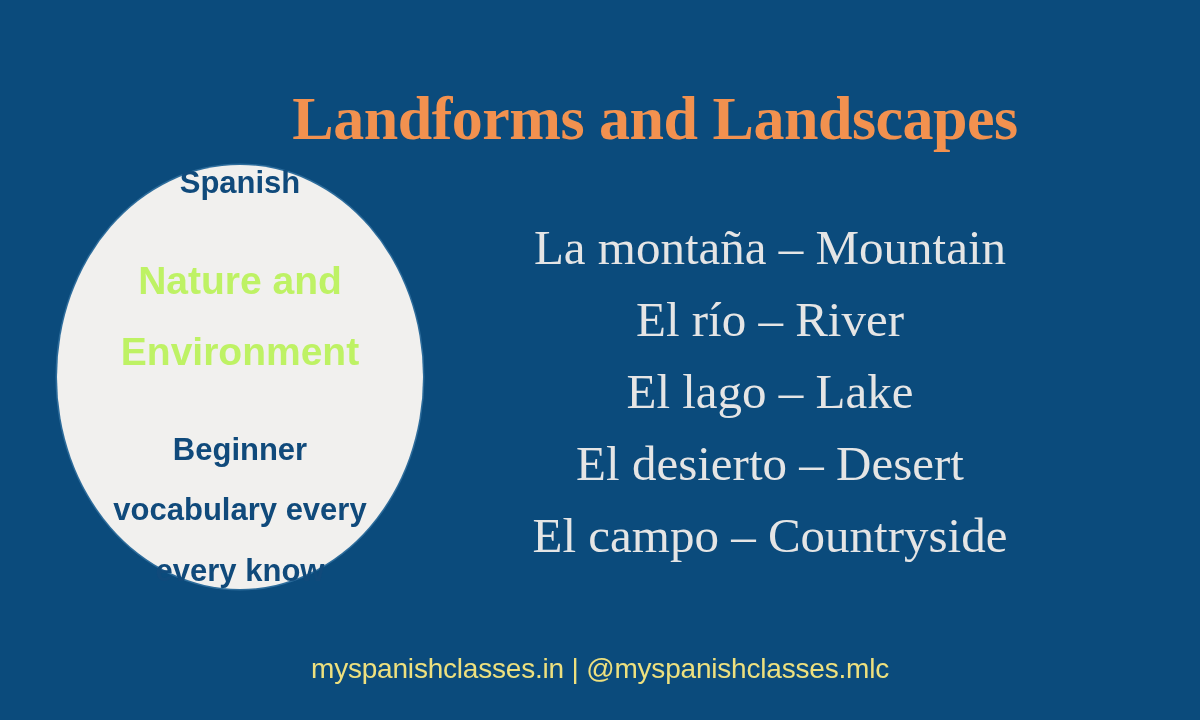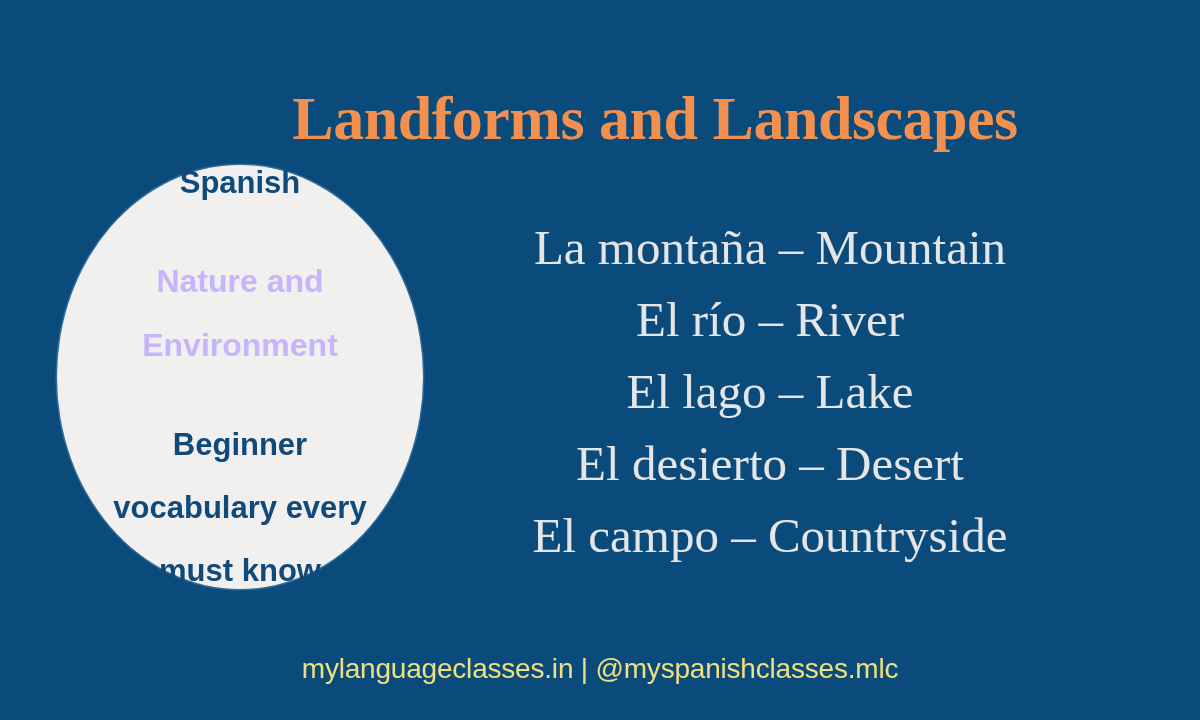--- a/index.html
+++ b/index.html
@@ -64,22 +64,22 @@
   }
   .badge-line {
     font-family: "Liberation Sans", sans-serif;
     font-weight: bold;
     color: #104a7b;
     line-height: 1.16;
     white-space: nowrap;
   }
   .badge-line.sm { font-size: 31px; }
   .badge-line.red {
-    color: #c4b5fd;
-    font-size: 32px;
+    color: #bef264;
+    font-size: 39px;
     line-height: 1.17;
   }
   .badge-line.md { font-size: 31px; }
   .badge-gap-a { height: 8px; }
   .badge-gap-b { height: 8px; }
 
   
   #vocab {
     position: absolute;
     left: 430px;
@@ -119,27 +119,27 @@
   <div id="badge">
     <div id="badge-oval"></div>
     <div id="badge-text">
       <div class="badge-line sm">Spanish</div>
       <div class="badge-gap-a"></div>
       <div class="badge-line red">Nature and</div>
       <div class="badge-line red">Environment</div>
       <div class="badge-gap-b"></div>
       <div class="badge-line md">Beginner</div>
       <div class="badge-line md">vocabulary every</div>
-      <div class="badge-line md">must know</div>
+      <div class="badge-line md">every know</div>
     </div>
   </div>
 
   <div id="vocab">
     <div class="vocab-line">La montaña – Mountain</div>
     <div class="vocab-line">El río – River</div>
     <div class="vocab-line">El lago – Lake</div>
     <div class="vocab-line">El desierto – Desert</div>
     <div class="vocab-line">El campo – Countryside</div>
   </div>
 
-  <div id="footer">mylanguageclasses.in | @myspanishclasses.mlc</div>
+  <div id="footer">myspanishclasses.in | @myspanishclasses.mlc</div>
 
 </div>
 
 </body></html>

